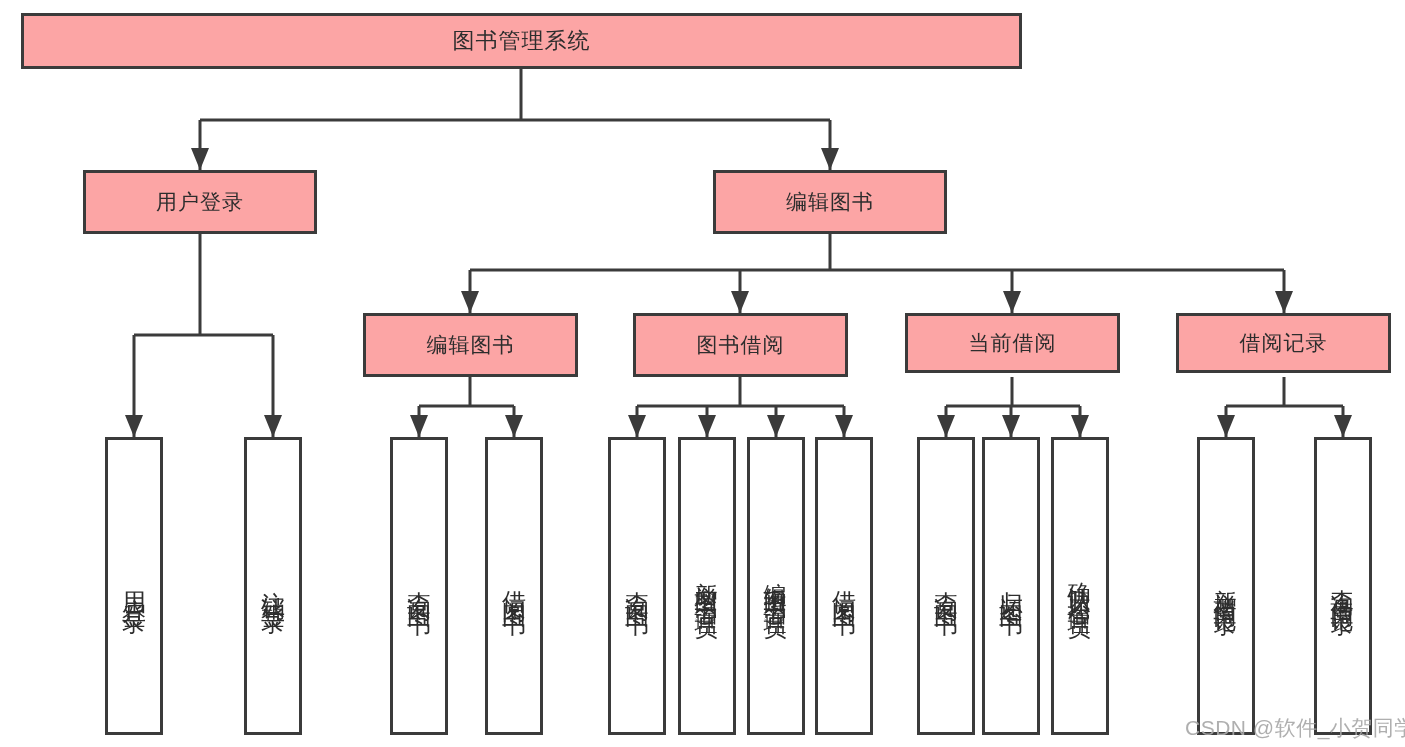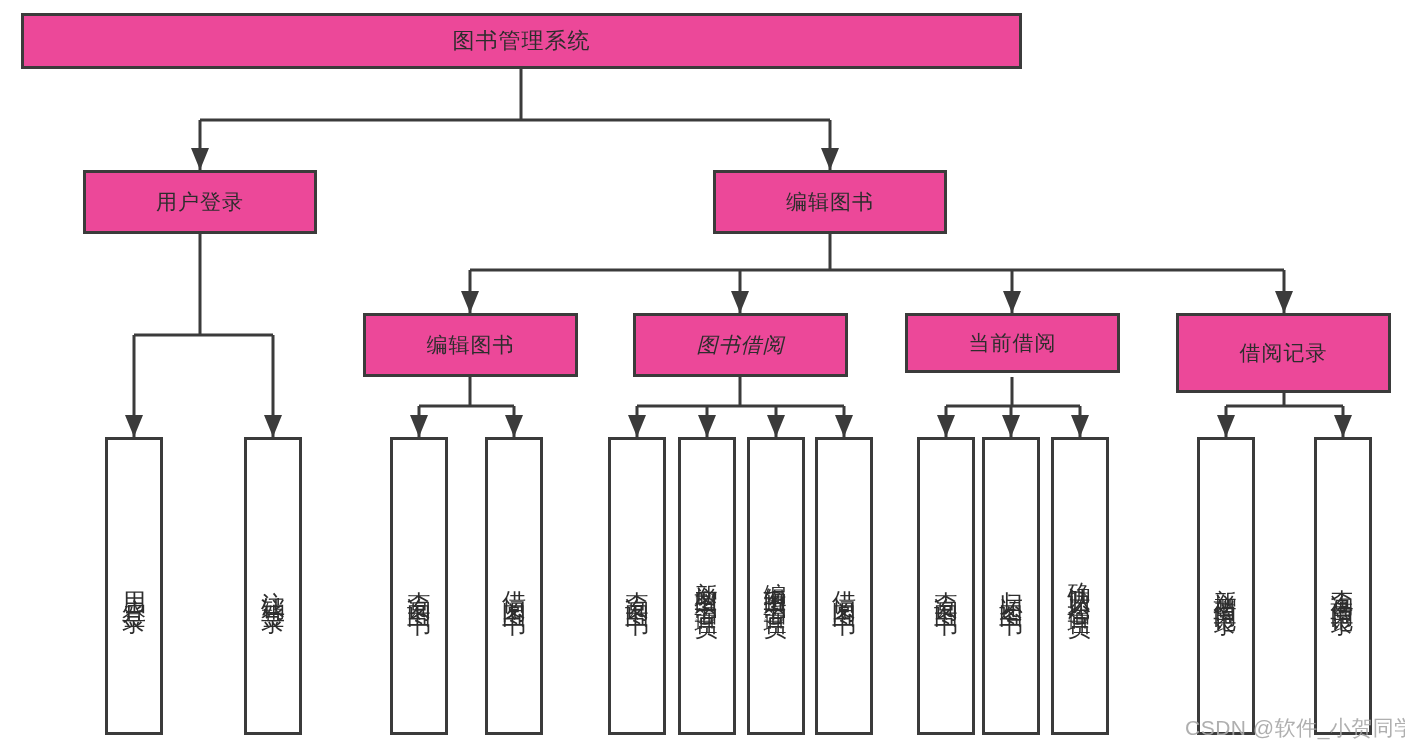--- a/index.html
+++ b/index.html
@@ -5,40 +5,40 @@
   * { margin: 0; padding: 0; box-sizing: border-box; }
   html, body { width: 1405px; height: 747px; background: #ffffff; overflow: hidden; }
   body { font-family: "Liberation Sans", sans-serif; color: #2d2d2d; }
 
   .stage { position: relative; width: 1405px; height: 747px; background: #ffffff; }
 
   svg.connectors { position: absolute; left: 0; top: 0; z-index: 1; }
 
   .node {
     position: absolute;
-    background: #ec4899;
+    background: #fca5a5;
     border: 3px solid #3b3b3b;
     display: flex;
     align-items: center;
     justify-content: center;
     z-index: 2;
     font-size: 21px;
     letter-spacing: 1px;
     color: #2d2d2d;
   }
 
   .node.root  { left: 21px;  top: 13px;  width: 1001px; height: 56px; font-size: 22px; }
 
   .node.l2a   { left: 83px;  top: 170px; width: 234px; height: 64px; }
   .node.l2b   { left: 713px; top: 170px; width: 234px; height: 64px; }
 
   .node.l3a   { left: 363px;  top: 313px; width: 215px; height: 64px; }
-  .node.l3b   { left: 633px;  top: 313px; width: 215px; height: 64px; font-style: italic; }
+  .node.l3b   { left: 633px;  top: 313px; width: 215px; height: 64px; }
   .node.l3c   { left: 905px;  top: 313px; width: 215px; height: 60px; }
-  .node.l3d   { left: 1176px; top: 313px; width: 215px; height: 80px; font-family: Liberation Serif, serif; }
+  .node.l3d   { left: 1176px; top: 313px; width: 215px; height: 60px; font-family: Liberation Serif, serif; }
 
   .leaf {
     position: absolute;
     top: 437px;
     width: 58px;
     height: 298px;
     background: #ffffff;
     border: 3px solid #3b3b3b;
     display: grid;
     place-items: center;

